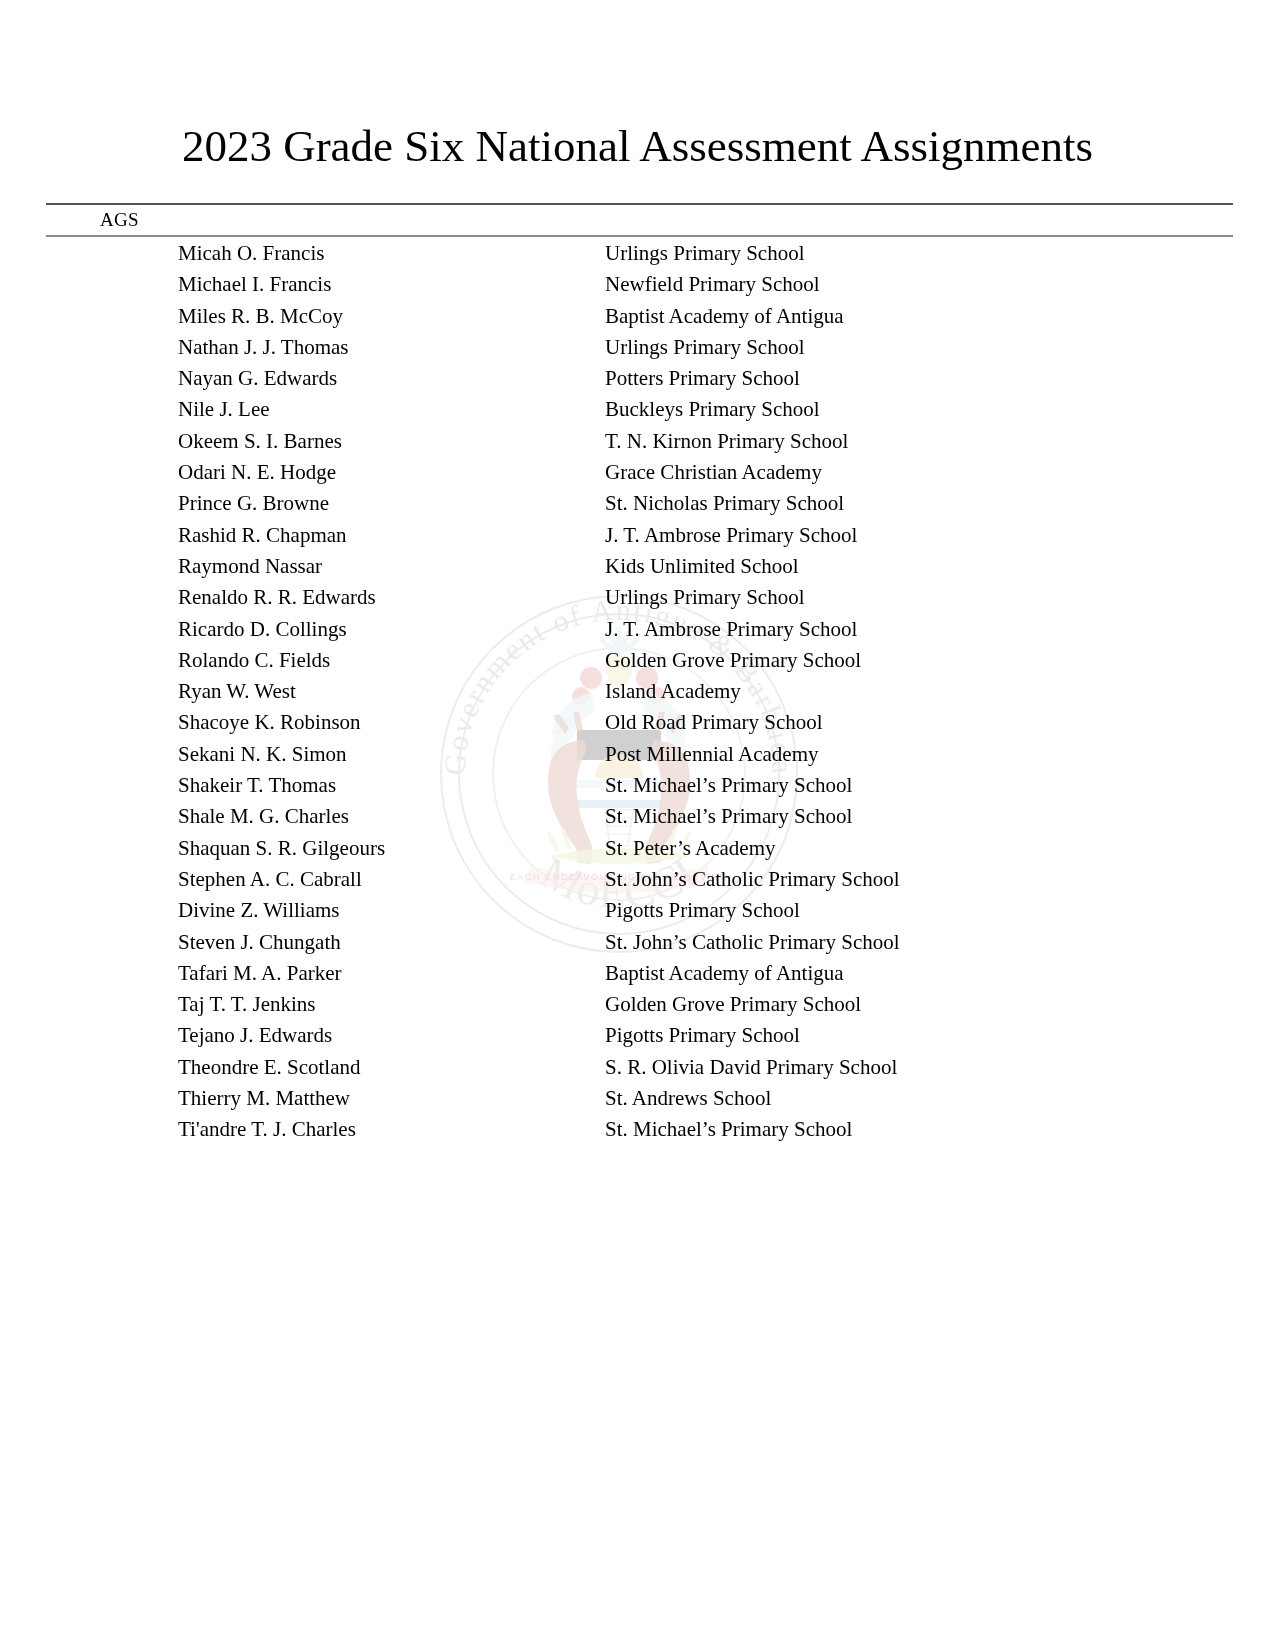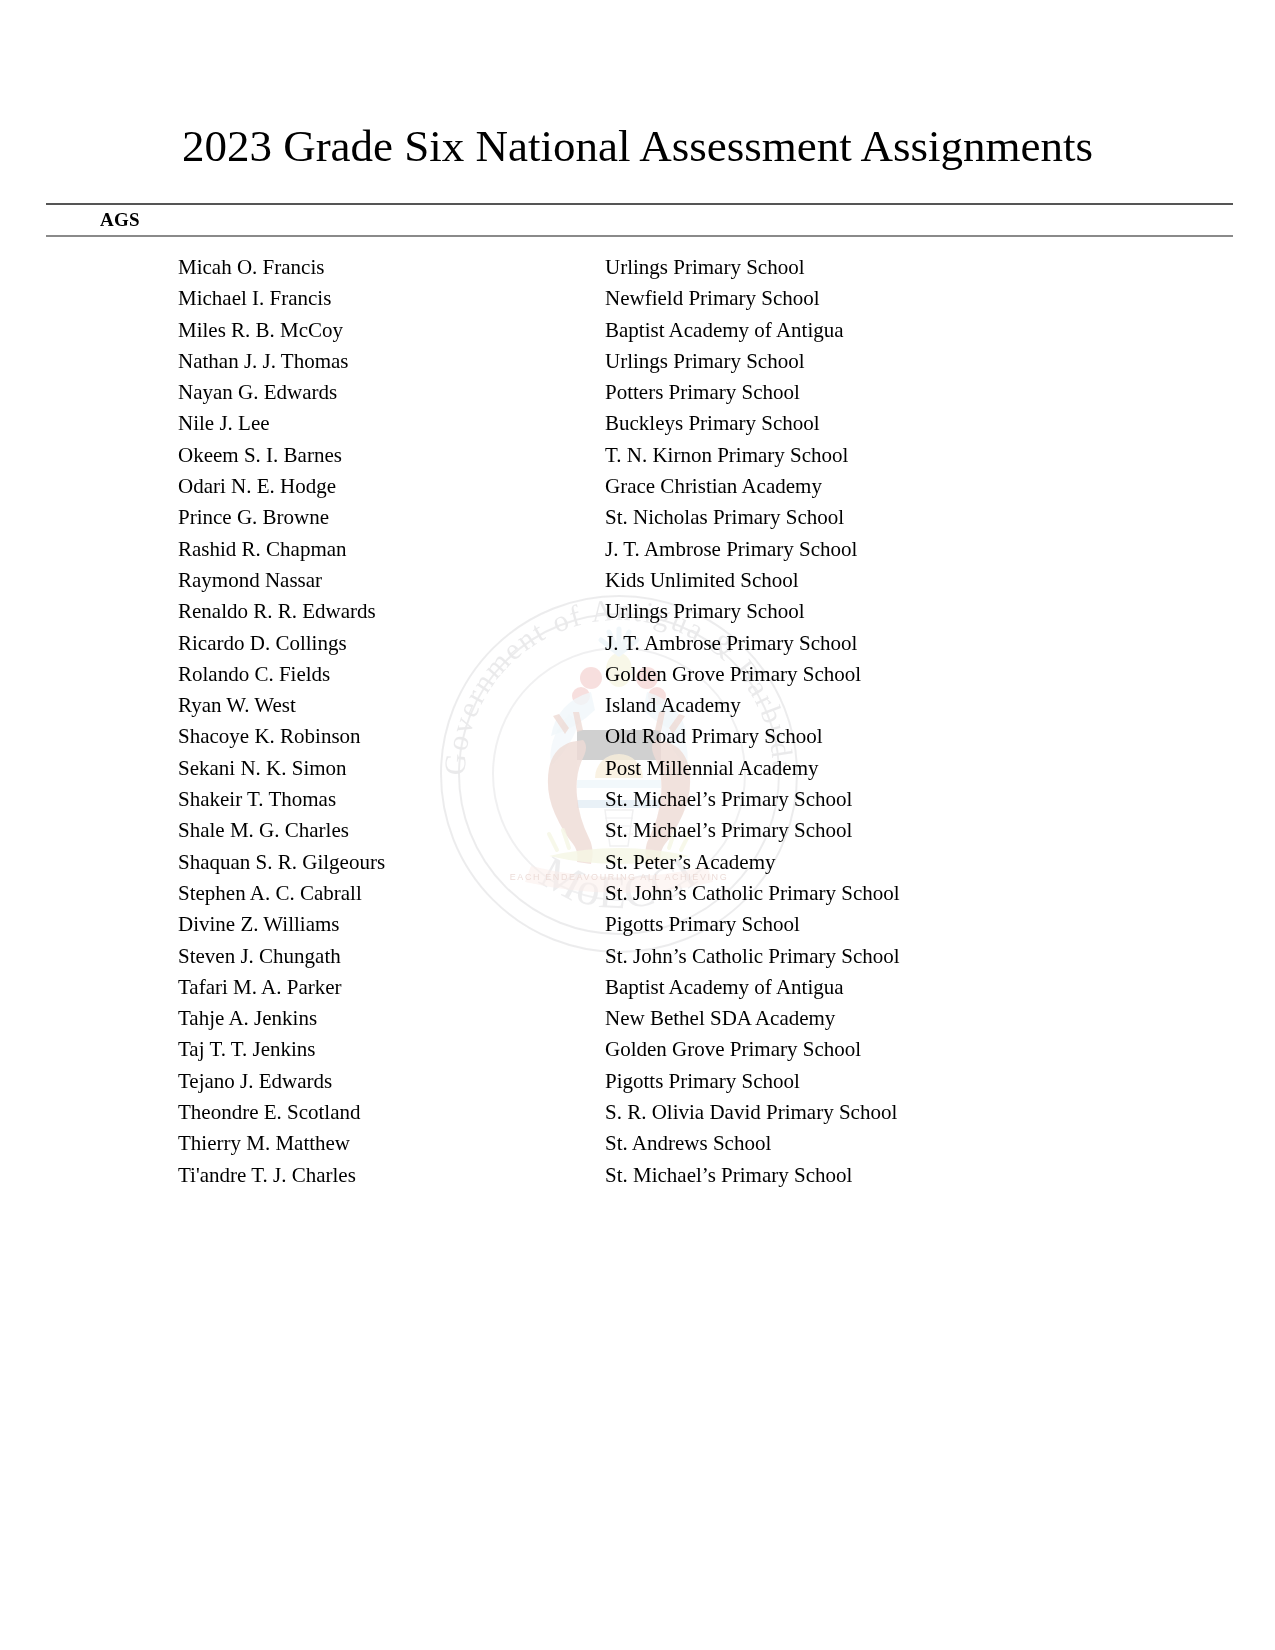--- a/index.html
+++ b/index.html
@@ -53,41 +53,41 @@
     border-top: 2px solid #8a8a8a;
   }
   .group-label-row {
     height: 30px;
     display: flex;
     align-items: center;
   }
   .group-label {
     margin-left: 54px;
     font-size: 19px;
-    font-weight: bold;
+    font-weight: normal;
     letter-spacing: 0.3px;
   }
 
   
   .watermark {
     position: absolute;
     left: 419px;
     top: 574px;
     width: 400px;
     height: 400px;
     opacity: 0.30;
     pointer-events: none;
     z-index: 0;
   }
   .watermark svg { display: block; width: 400px; height: 400px; }
 
   
   .rows {
     position: absolute;
-    top: 252px;
+    top: 238px;
     left: 0;
     width: 1275px;
     z-index: 2;
   }
   .row {
     position: relative;
     height: 31.3px;
     font-size: 21px;
     line-height: 31.3px;
     white-space: nowrap;
@@ -275,24 +275,20 @@
       </div>
       <div class="row">
         <span class="cell-name">Steven J. Chungath</span>
         <span class="cell-school">St. John’s Catholic Primary School</span>
       </div>
       <div class="row">
         <span class="cell-name">Tafari M. A. Parker</span>
         <span class="cell-school">Baptist Academy of Antigua</span>
       </div>
       <div class="row">
-        <span class="cell-name">Tahje A. Jenkins</span>
-        <span class="cell-school">New Bethel SDA Academy</span>
-      </div>
-      <div class="row">
         <span class="cell-name">Taj T. T. Jenkins</span>
         <span class="cell-school">Golden Grove Primary School</span>
       </div>
       <div class="row">
         <span class="cell-name">Tejano J. Edwards</span>
         <span class="cell-school">Pigotts Primary School</span>
       </div>
       <div class="row">
         <span class="cell-name">Theondre E. Scotland</span>
         <span class="cell-school">S. R. Olivia David Primary School</span>

